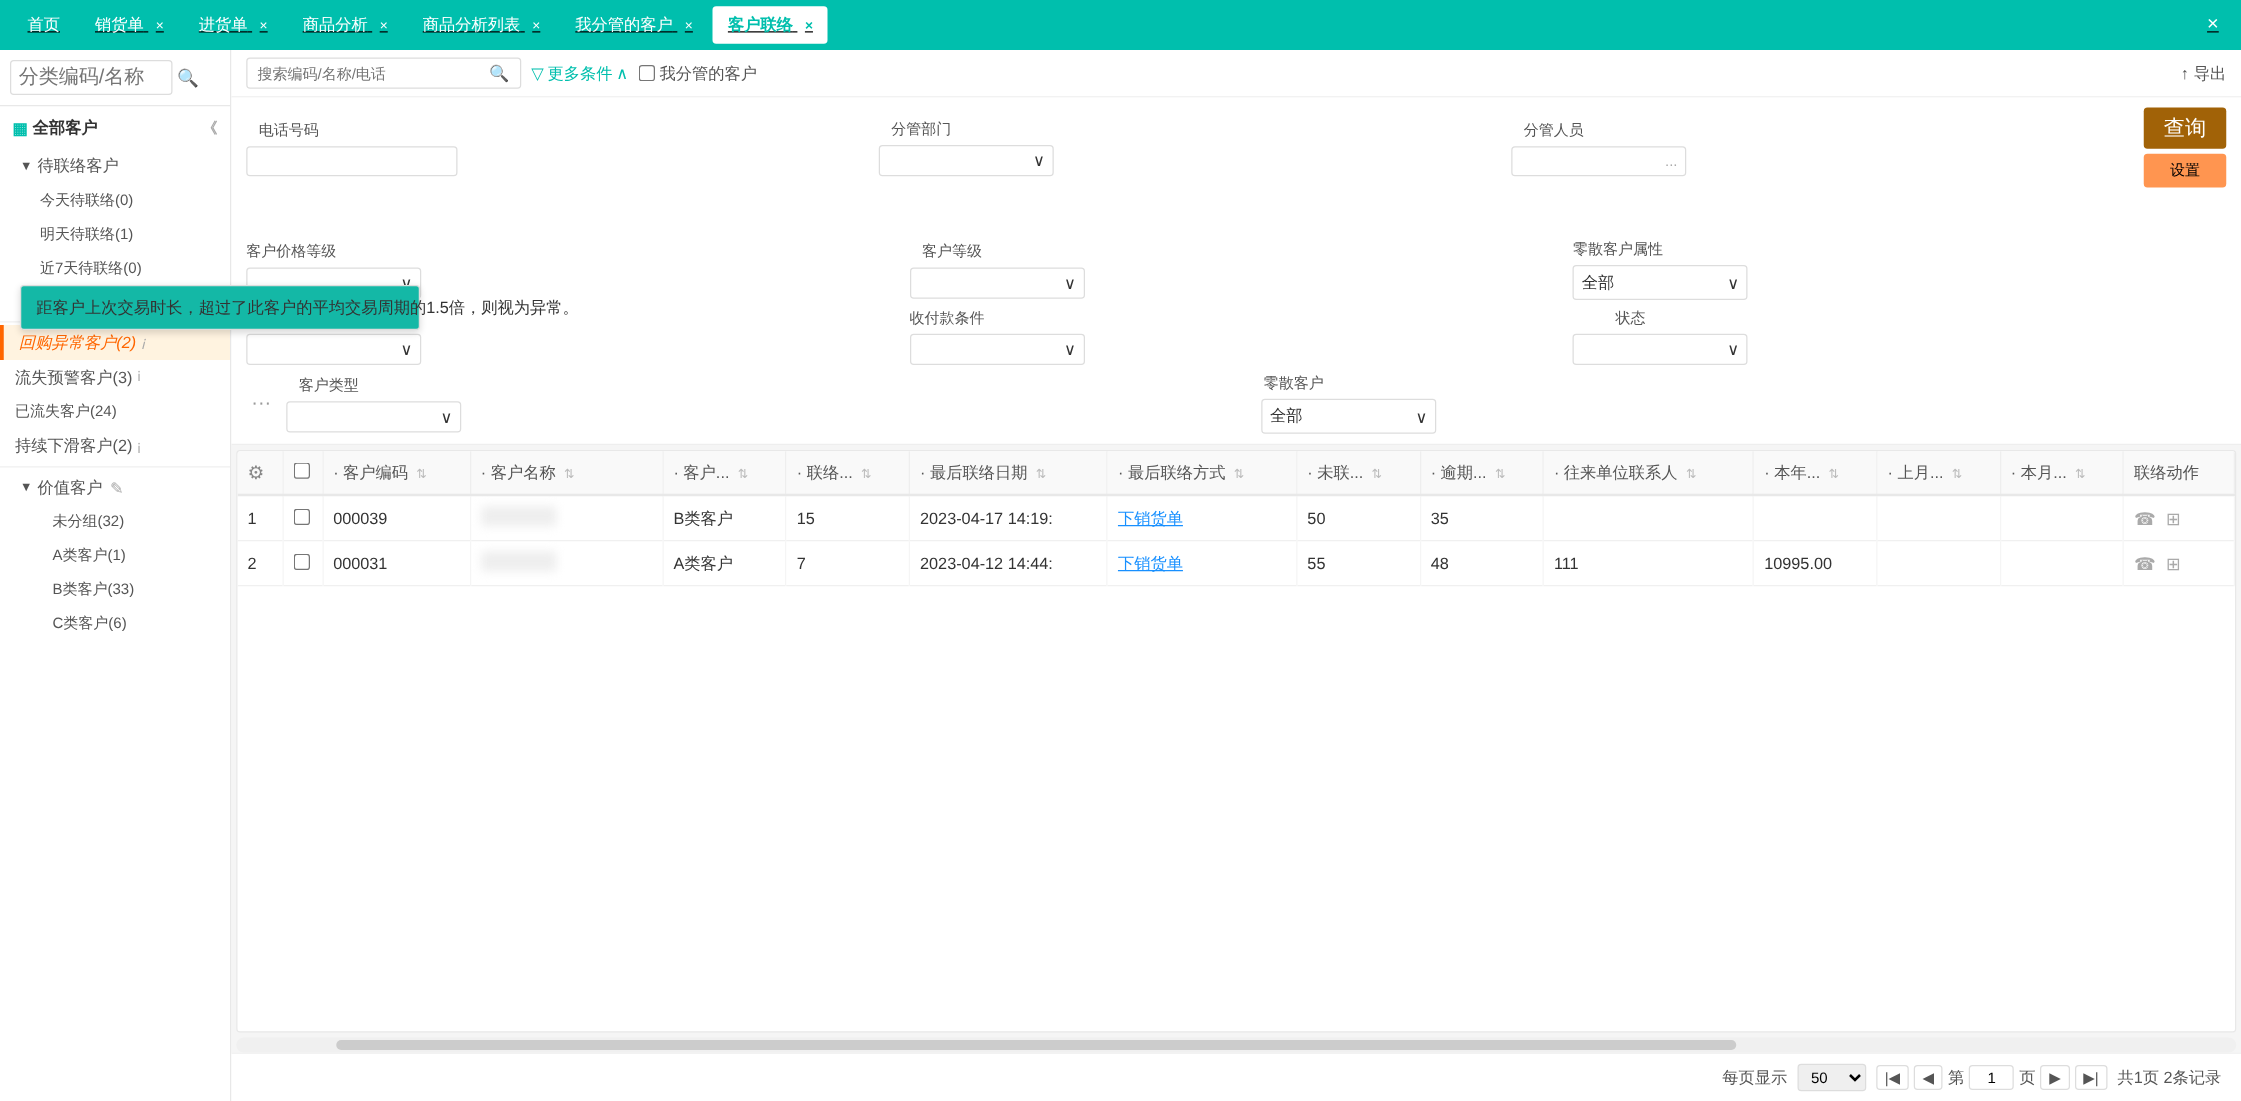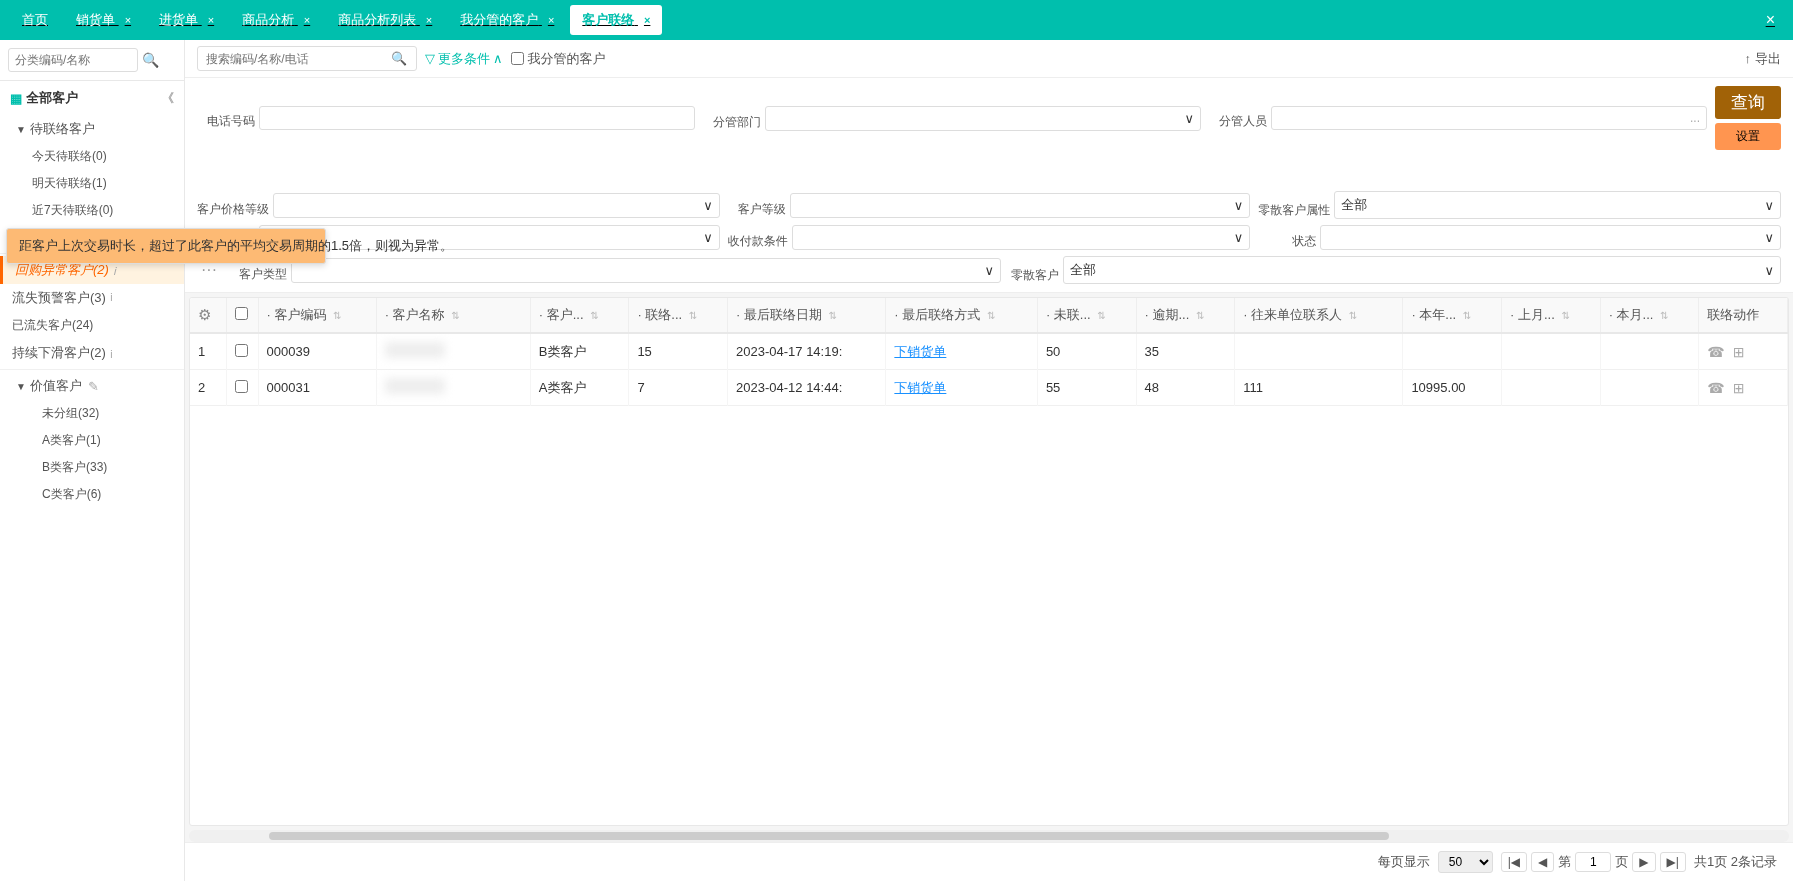--- a/index.html
+++ b/index.html
@@ -57,21 +57,21 @@
       padding: 8px;
       display: flex;
       align-items: center;
       gap: 4px;
       border-bottom: 1px solid #e8e8e8;
     }
     .sidebar-search input {
       border: 1px solid #ddd;
       border-radius: 3px;
       padding: 4px 6px;
-      font-size: 12px;
+      font-size: 16px;
       width: 130px;
       outline: none;
     }
     .sidebar-search .search-icon-btn {
       color: #888;
       cursor: pointer;
       font-size: 14px;
     }
     .sidebar-section-header {
       display: flex;
@@ -110,22 +110,22 @@
       background: #fff3e0;
       color: #f60;
       border-left: 3px solid #f60;
       font-style: italic;
     }
 
     
     .tooltip-box {
       position: absolute;
       top: 228px;
-      left: 6px;
-      background: #fdba74;
+      left: 16px;
+      background: #14b8a6;
       border: 1px solid #ddd;
       border-radius: 3px;
       padding: 8px 12px;
       font-size: 12px;
       color: #333;
       box-shadow: 0 2px 6px rgba(0,0,0,0.15);
       z-index: 100;
       max-width: 320px;
       white-space: nowrap;
     }
@@ -327,22 +327,23 @@
       border: none;
       border-top: 1px solid #f0f0f0;
       margin: 2px 0;
     }
 
     .orange-left-border {
       border-left: 3px solid #f60 !important;
     }
     .filter-cell {
       display: flex;
-      align-items: flex-end;
+      align-items: flex-start;
       gap: 4px;
+      flex-direction: column;
     }
     .f-label {
       white-space: nowrap;
       color: #555;
       font-size: 12px;
       min-width: 58px;
       text-align: right;
     }
     .f-select {
       flex: 1;

